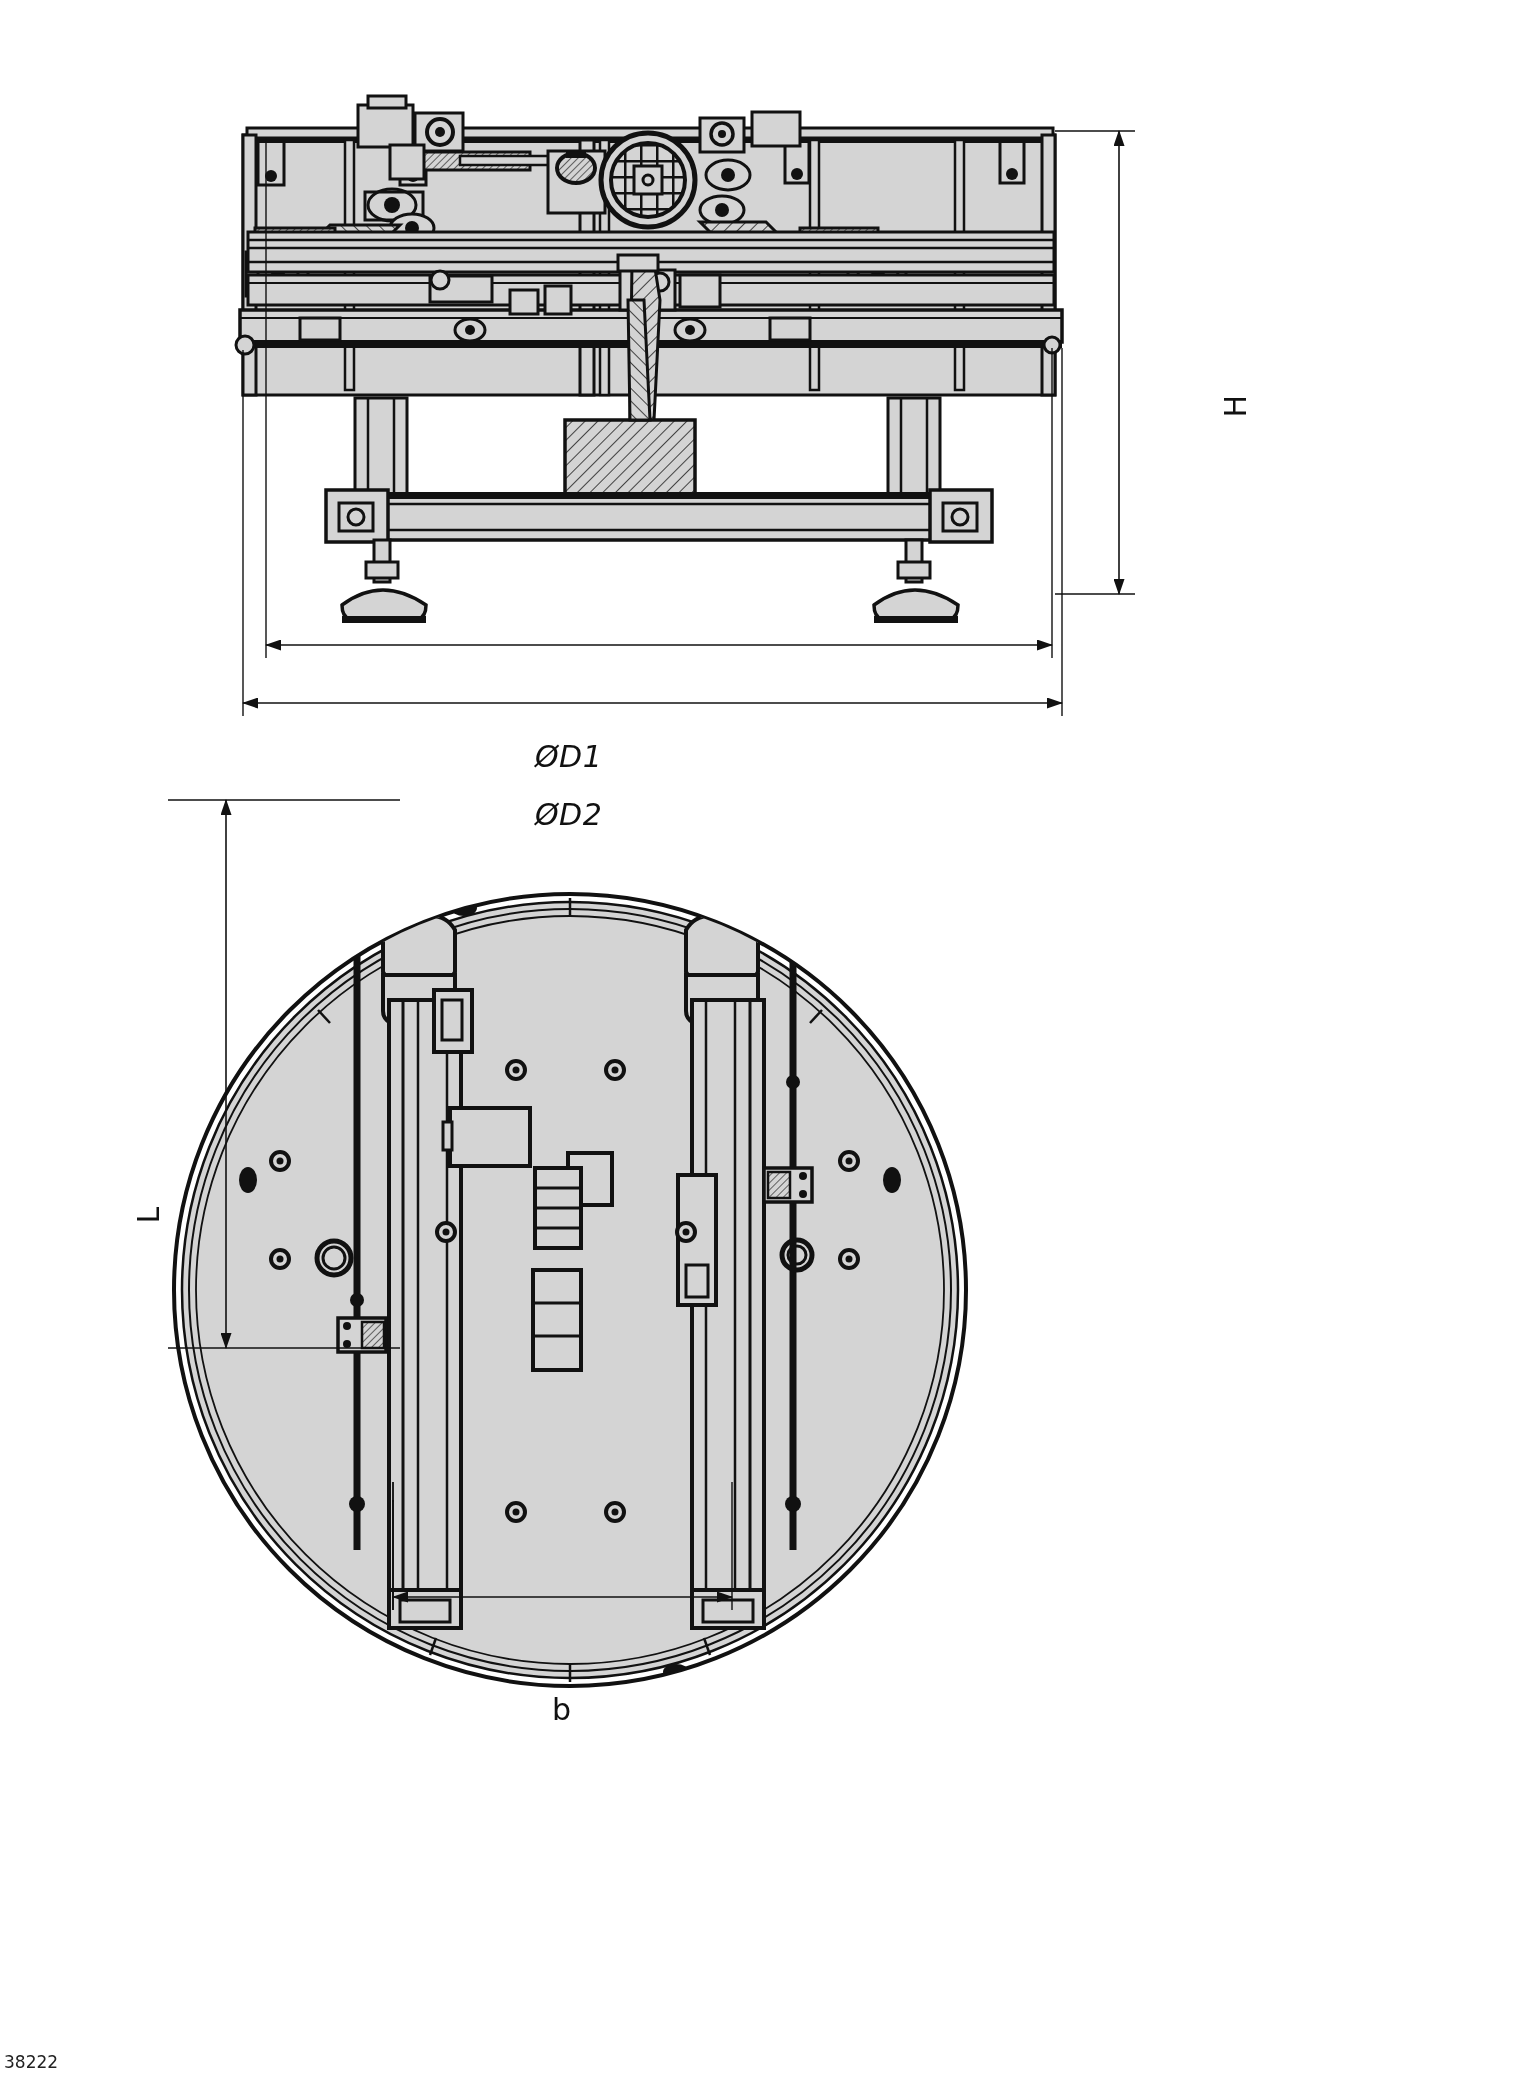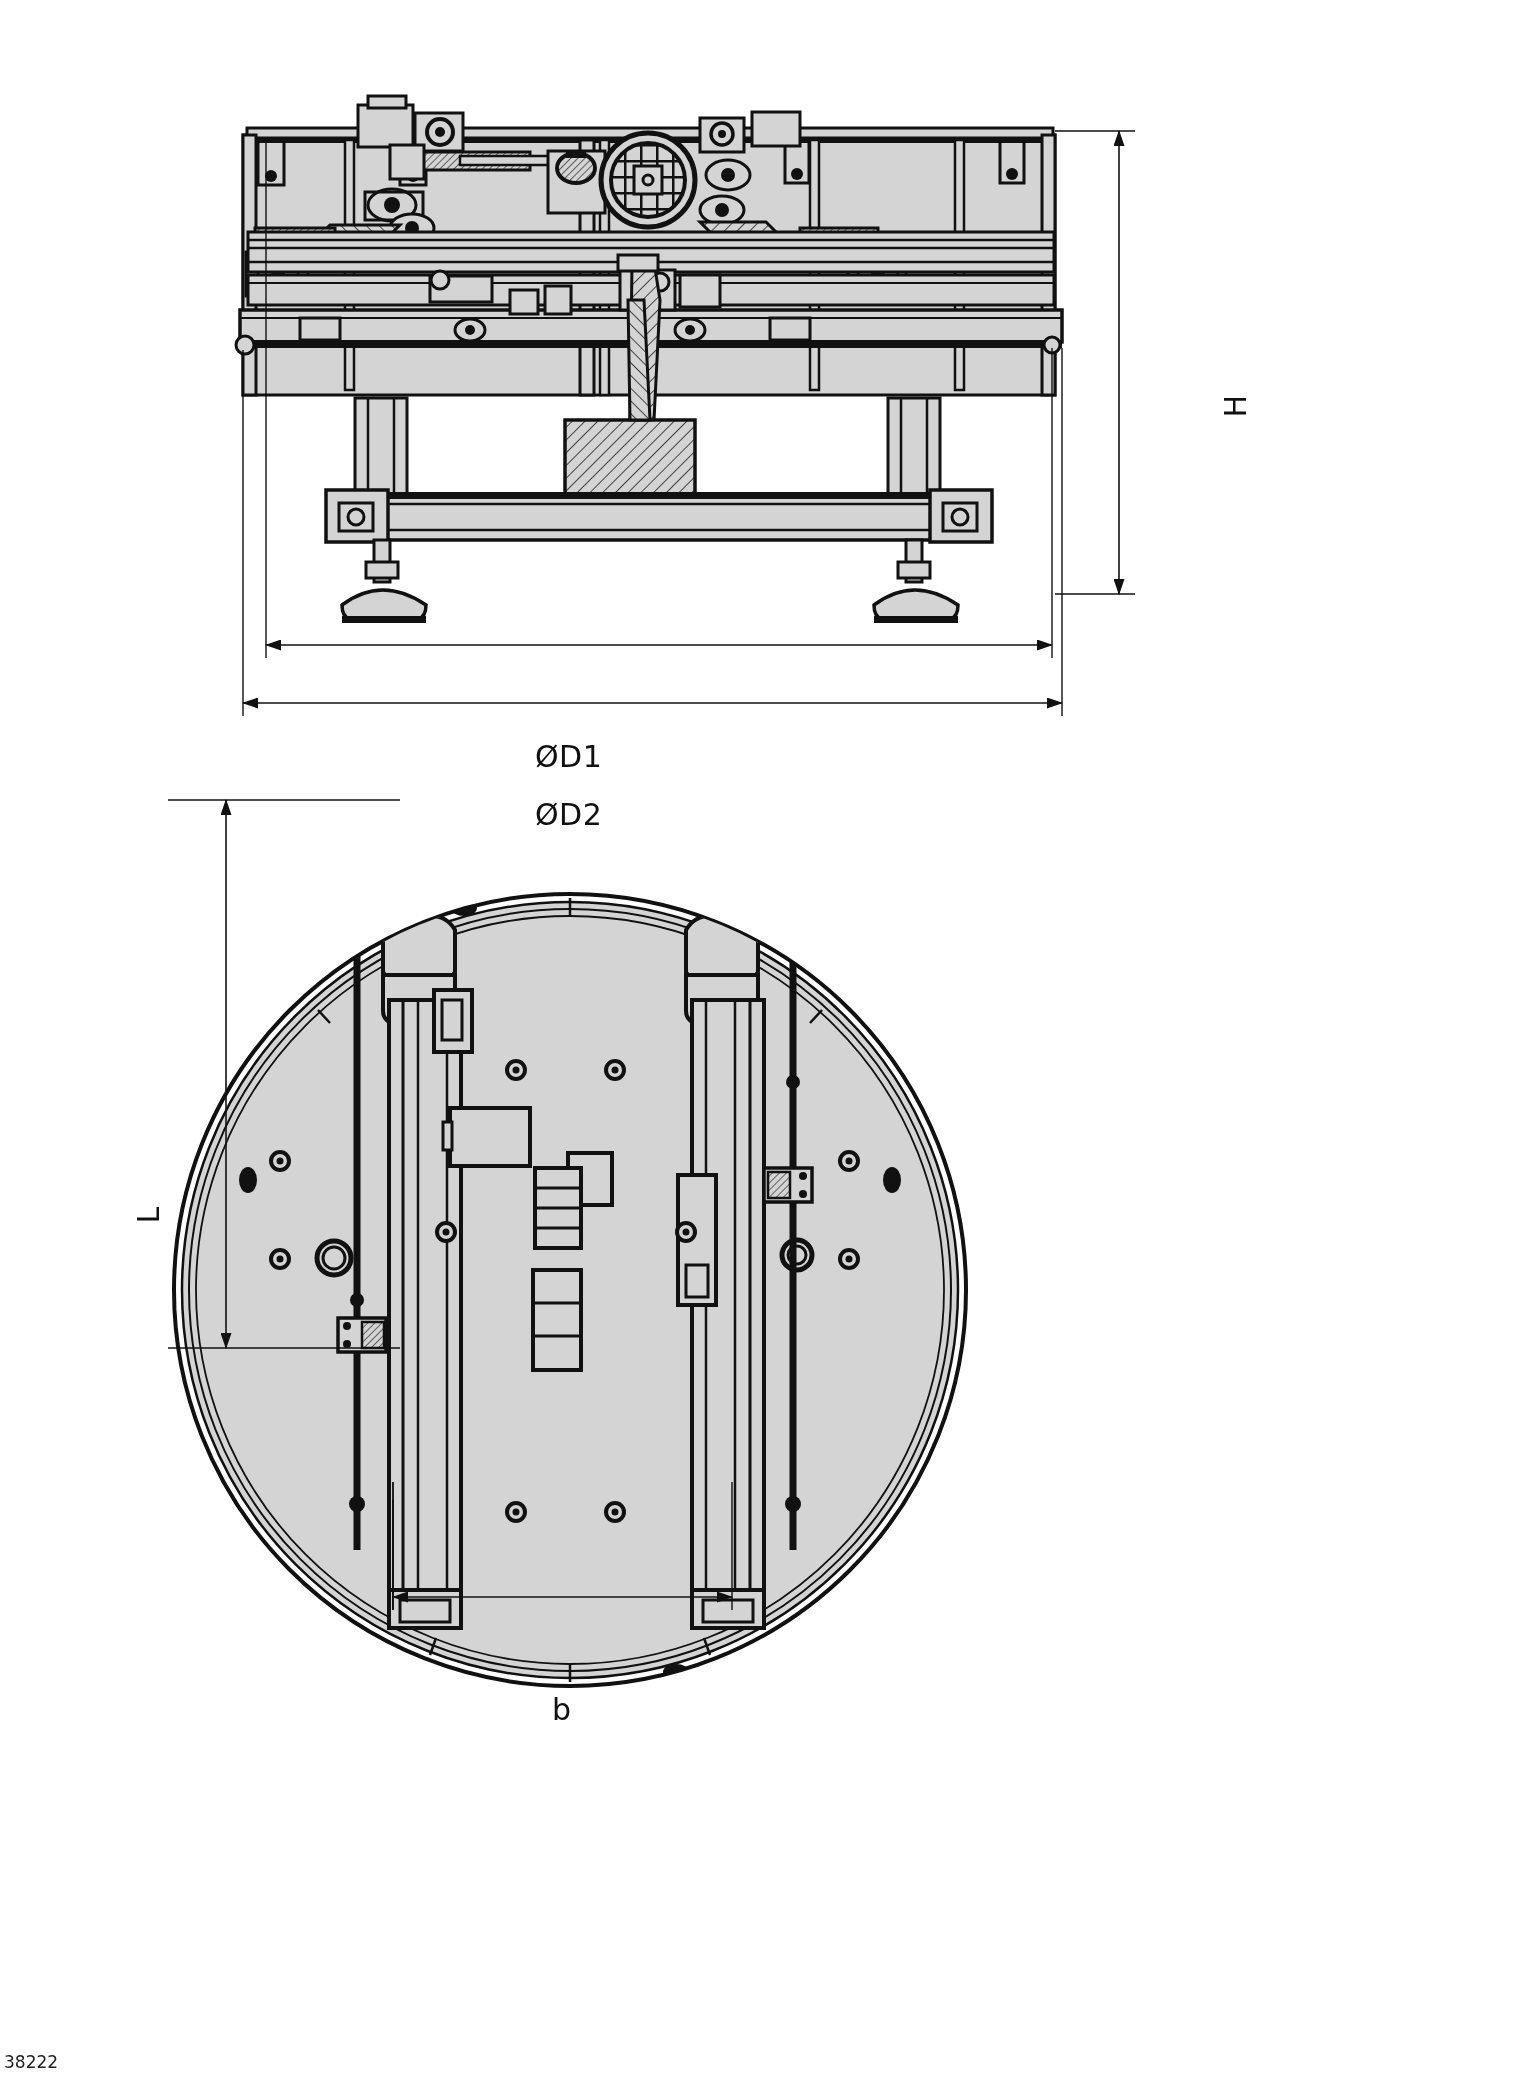--- a/index.html
+++ b/index.html
@@ -364,23 +364,23 @@
       <line x1="393" y1="1500" x2="393" y2="1502" stroke="#111" stroke-width="1.4"></line>
       <line x1="732" y1="1610" x2="732" y2="1482" stroke="#111" stroke-width="1.4"></line>
       <line x1="393" y1="1597" x2="732" y2="1597" stroke="#111" stroke-width="1.6" marker-start="url(#arrS)" marker-end="url(#arr)"></line>
     </g>
   </g>
 
 </svg>
 
 <div class="dimlabel rot" style="left:1224px;top:391px;">H</div>
 
-<div class="dimlabel" style="left:535px;top:742px;">ØD1</div>
-
-<div class="dimlabel" style="left:535px;top:800px;">ØD2</div>
+<div class="dimlabel" style="left:535px;top:742px;font-style:italic;">ØD1</div>
+
+<div class="dimlabel" style="left:535px;top:800px;font-style:italic;">ØD2</div>
 
 <div class="dimlabel rot" style="left:140px;top:1200px;">L</div>
 
 <div class="dimlabel" style="left:552px;top:1695px;">b</div>
 
 <div class="sheetno">38222</div>
 
 </div>
 
 </body></html>

